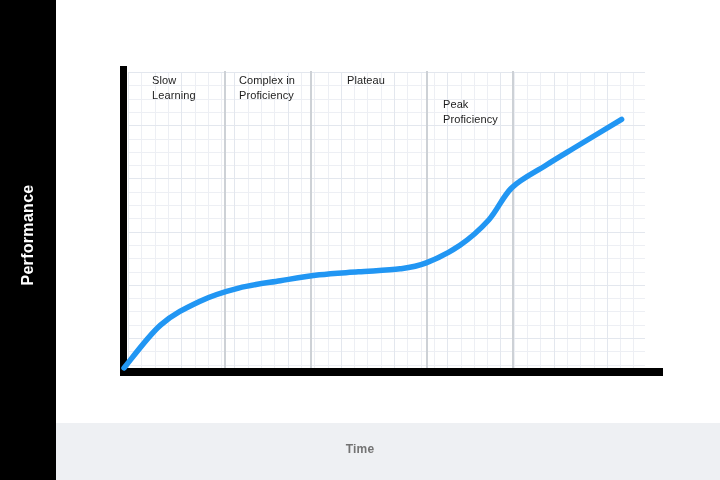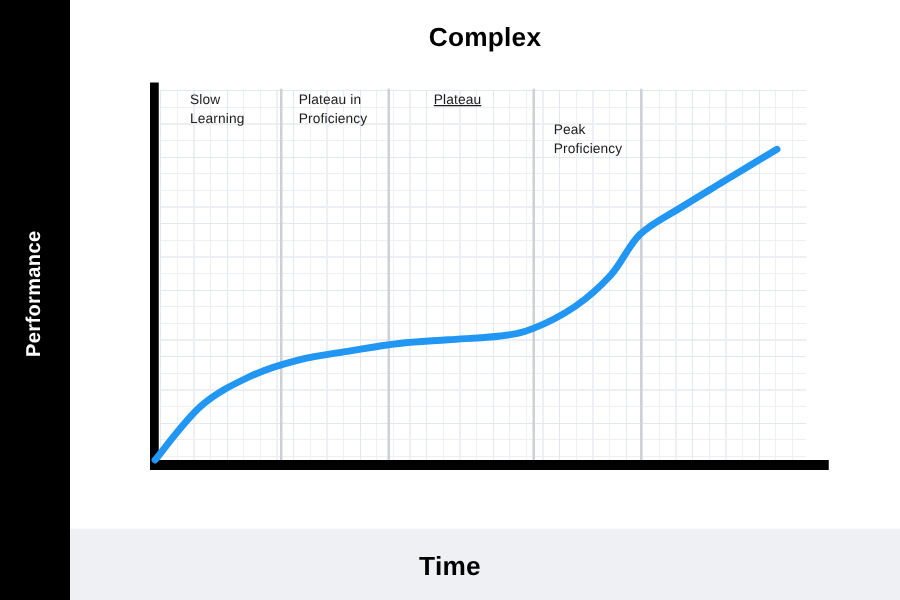--- a/index.html
+++ b/index.html
@@ -34,55 +34,54 @@
   
   .divider{
     position:absolute;top:71px;height:297px;width:2px;background:#cdd1d6;
   }
   
   .phase-label{
     position:absolute;top:73px;font-size:11px;line-height:14.5px;color:#1c1c1c;letter-spacing:0.1px;
   }
   .pl-0{left:152px;width:54px;}
   .pl-1{left:239px;width:72px;}
-  .pl-2{left:347px;width:64px;text-decoration:underline;}
+  .pl-2{left:347px;width:64px;}
   .pl-3{left:443px;width:72px;margin-top:24px;}
   .pl-4{left:549px;width:54px;}
   
   .axis-y{position:absolute;left:120px;top:66px;width:7px;height:310px;background:#000000;}
   .axis-x{position:absolute;left:120px;top:368px;width:543px;height:8px;background:#000000;}
   
   .curve-svg{position:absolute;left:0;top:0;width:720px;height:480px;pointer-events:none;}
   
   .x-band{position:absolute;left:56px;top:423px;width:664px;height:57px;background:#eef0f3;}
   .x-label{
     position:absolute;left:0;top:442px;width:720px;text-align:center;
-    font-size:21px;font-weight:700;color:#000000;letter-spacing:0.2px;
+    font-size:12px;font-weight:700;color:#737373;letter-spacing:0.2px;
   }
 </style>
 </head>
 <body>
 
 <div class="stage">
 
   <div class="y-band">
     <span class="y-label">Performance</span>
   </div>
 
-  <h1 class="title">Complex</h1>
 
   <div class="plot-grid"></div>
 
   <div class="divider" style="left: 224.074px;"></div>
   <div class="divider" style="left: 310.039px;"></div>
   <div class="divider" style="left: 426.222px;"></div>
   <div class="divider" style="left: 512.187px;"></div>
 
   <div class="phase-label pl-0">Slow Learning</div>
-  <div class="phase-label pl-1">Plateau in Proficiency</div>
+  <div class="phase-label pl-1">Complex in Proficiency</div>
   <div class="phase-label pl-2">Plateau</div>
   <div class="phase-label pl-3">Peak Proficiency</div>
 
   <div class="axis-y"></div>
   <div class="axis-x"></div>
 
   <svg class="curve-svg" viewBox="0 0 720 480" aria-hidden="true">
     <path fill="none" stroke-linecap="round" stroke-linejoin="round" d="M 124.0 368.0 C 130.1 360.8, 147.9 336.2, 160.5 325.1 C 173.1 314.0, 186.5 307.6, 199.5 301.4 C 212.6 295.2, 225.2 291.5, 238.6 288.1 C 252.1 284.6, 266.8 282.9, 280.3 280.7 C 293.8 278.5, 306.4 276.2, 319.4 274.8 C 332.4 273.3, 345.0 272.8, 358.4 271.8 C 371.9 270.8, 388.8 270.3, 400.1 268.8 C 411.4 267.4, 416.2 266.9, 426.2 262.9 C 436.2 259.0, 449.6 252.3, 460.0 245.2 C 470.5 238.0, 480.0 229.6, 488.7 220.0 C 497.4 210.4, 502.6 196.6, 512.1 187.4 C 521.7 178.3, 534.7 172.4, 546.0 165.2 C 557.3 158.1, 567.3 152.2, 579.9 144.5 C 592.5 136.9, 614.6 123.6, 621.6 119.4" stroke="#2196F3" stroke-width="5.5"></path>
   </svg>
 

